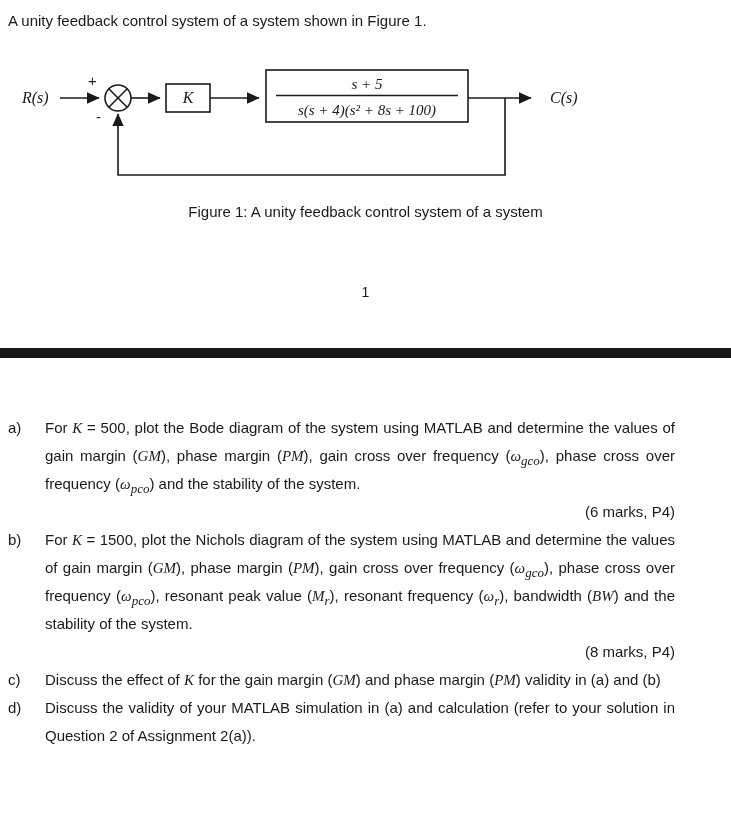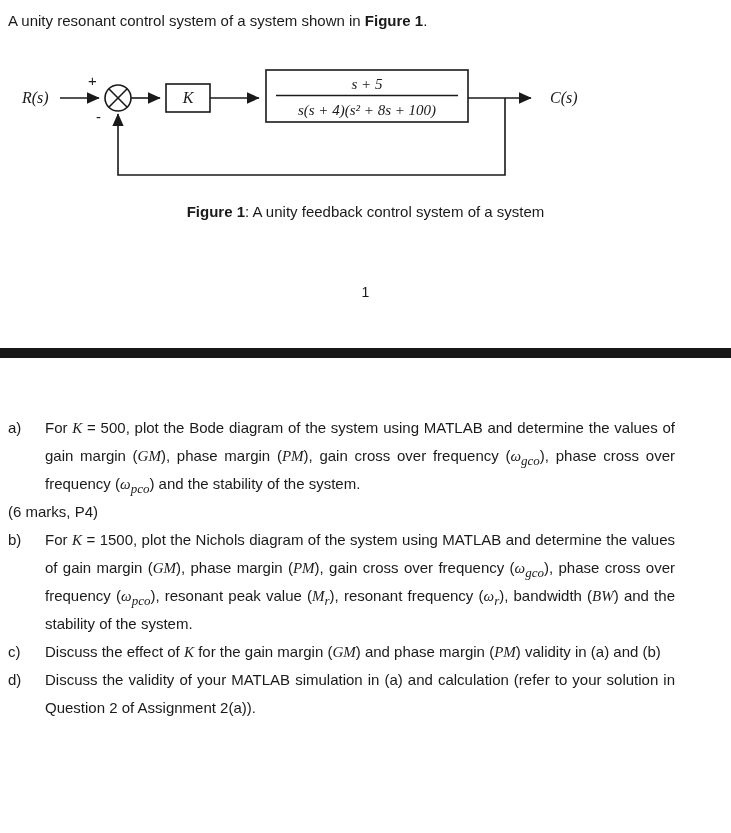--- a/index.html
+++ b/index.html
@@ -3,48 +3,48 @@
 <meta charset="utf-8">
 <style>
   * { box-sizing: border-box; }
   html, body { margin: 0; padding: 0; }
   body {
     width: 731px; height: 833px;
     background: #ffffff; color: #1a1a1a;
     font-family: "Liberation Sans", sans-serif;
     overflow: hidden;
   }
-  .bold { font-weight: 700; }
+  .bold { font-weight: 400; }
   .mi { font-family: "Liberation Serif", serif; font-style: italic; }
   sub { font-size: 13px; line-height: 0; }
 
   .intro { margin: 12px 20px 0 8px; font-size: 15px; line-height: 18px; }
 
   .diagram { display: block; margin-top: 32px; }
   .d-math { font-family: "Liberation Serif", serif; font-style: italic; font-size: 16px; fill: #1a1a1a; }
   .d-small { font-size: 15px; }
   .d-sign { font-family: "Liberation Sans", sans-serif; font-size: 15px; fill: #1a1a1a; }
 
   .caption { text-align: center; font-size: 15px; line-height: 18px; margin-top: 16px; }
   .page-number { text-align: center; font-size: 14px; line-height: 18px; margin-top: 62px; }
 
   .divider { height: 10px; background: #181818; margin-top: 47px; }
 
   .questions { margin: 56px 56px 0 8px; font-size: 15px; line-height: 28px; }
   .q { display: flex; }
   .q-label { width: 37px; flex: none; }
   .q-body { flex: 1; text-align: justify; }
-  .q-marks { }
+  .q-marks { text-align: right; }
 </style>
 </head>
 <body>
 
 <div>
 
-  <p class="intro"><span>A unity resonant control system of a system shown in </span><span class="bold">Figure 1</span><span>.</span></p>
+  <p class="intro"><span>A unity feedback control system of a system shown in </span><span class="bold">Figure 1</span><span>.</span></p>
 
   <svg class="diagram" width="731" height="125" viewBox="0 0 731 125" xmlns="http://www.w3.org/2000/svg">
     <defs>
       <marker id="arrow" viewBox="0 0 10 8" markerWidth="9" markerHeight="8" refX="8.5" refY="4" orient="auto">
         <path d="M0,0 L9,4 L0,8 Z" fill="#1a1a1a"></path>
       </marker>
     </defs>
     <g stroke="#1a1a1a" stroke-width="1.6" fill="none">
       <line x1="60" y1="36" x2="99" y2="36" marker-end="url(#arrow)"></line>
       <circle cx="118" cy="36" r="13" fill="#ffffff"></circle>
@@ -80,20 +80,21 @@
     <div class="q">
       <div class="q-label">a)</div>
       <div class="q-body"><span>For </span><span class="mi">K</span><span> = 500, plot the Bode diagram of the system using MATLAB and determine the values of gain margin (</span><span class="mi">GM</span><span>), phase margin (</span><span class="mi">PM</span><span>), gain cross over frequency (</span><span class="mi">ω</span><sub class="mi">gco</sub><span>), phase cross over frequency (</span><span class="mi">ω</span><sub class="mi">pco</sub><span>) and the stability of the system.</span></div>
     </div>
     <div class="q-marks">(6 marks, P4)</div>
 
     <div class="q">
       <div class="q-label">b)</div>
       <div class="q-body"><span>For </span><span class="mi">K</span><span> = 1500, plot the Nichols diagram of the system using MATLAB and determine the values of gain margin (</span><span class="mi">GM</span><span>), phase margin (</span><span class="mi">PM</span><span>), gain cross over frequency (</span><span class="mi">ω</span><sub class="mi">gco</sub><span>), phase cross over frequency (</span><span class="mi">ω</span><sub class="mi">pco</sub><span>), resonant peak value (</span><span class="mi">M</span><sub class="mi">r</sub><span>), resonant frequency (</span><span class="mi">ω</span><sub class="mi">r</sub><span>), bandwidth (</span><span class="mi">BW</span><span>) and the stability of the system.</span></div>
     </div>
+    <div class="q-marks">(8 marks, P4)</div>
 
     <div class="q">
       <div class="q-label">c)</div>
       <div class="q-body"><span>Discuss the effect of </span><span class="mi">K</span><span> for the gain margin (</span><span class="mi">GM</span><span>) and phase margin (</span><span class="mi">PM</span><span>) validity in (a) and (b)</span></div>
     </div>
 
     <div class="q">
       <div class="q-label">d)</div>
       <div class="q-body"><span>Discuss the validity of your MATLAB simulation in (a) and calculation (refer to your solution in Question 2 of Assignment 2(a)).</span></div>
     </div>

